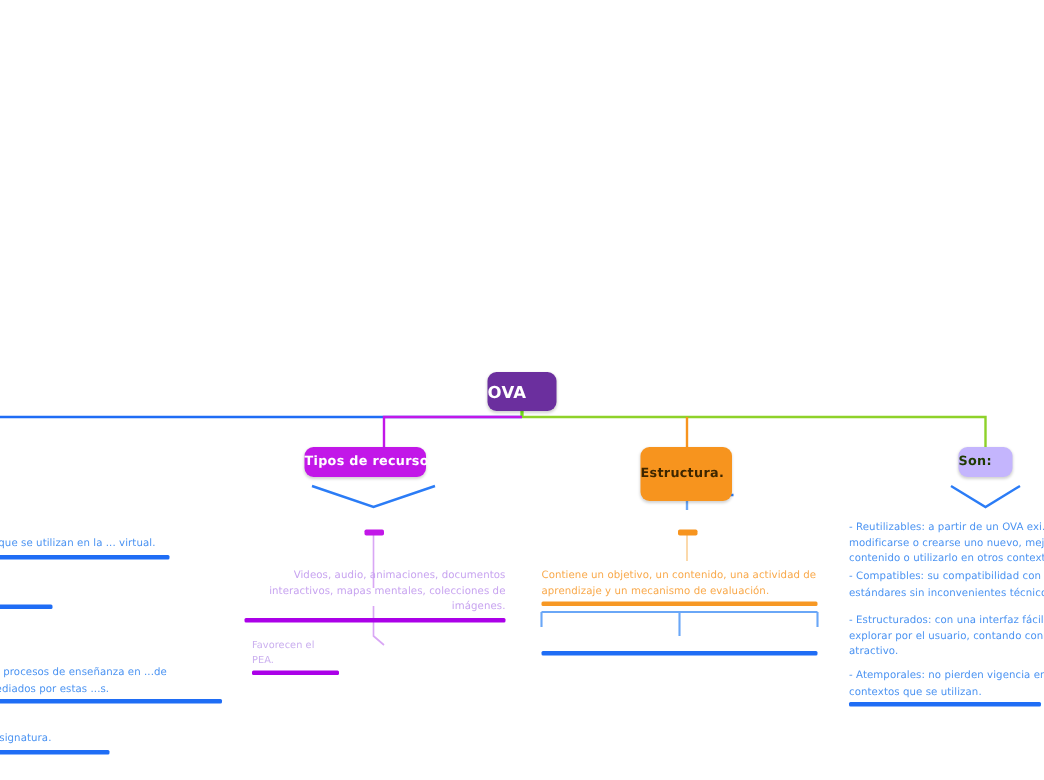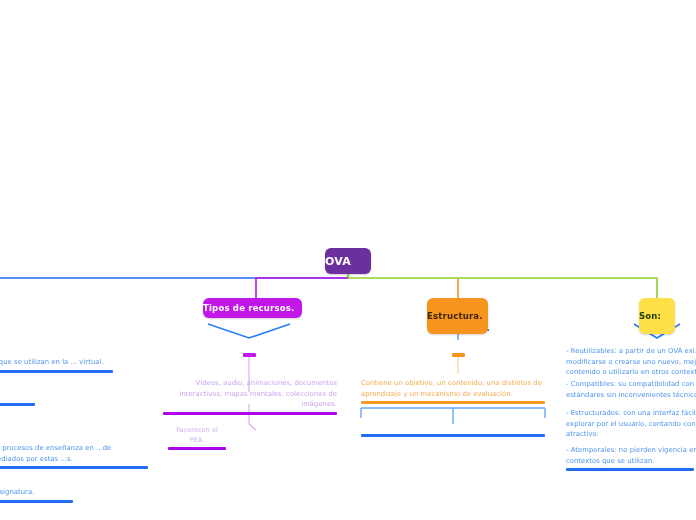--- a/index.html
+++ b/index.html
@@ -45,41 +45,41 @@
     left: 325px;
     top: 248px;
     width: 46px;
     height: 26px;
     font-size: 11px;
     background: #6b2f9e;
   }
   .node-tipos {
     left: 203px;
     top: 298px;
-    width: 99px;
+    width: 81px;
     height: 20px;
     font-size: 8.5px;
     background: #c217e8;
   }
   .node-estructura {
     left: 427px;
     top: 298px;
     width: 61px;
     height: 36px;
     font-size: 8.5px;
     background: #f7941e;
     color: #3d2600;
   }
   .node-son {
     left: 639px;
     top: 298px;
     width: 36px;
-    height: 36px;
+    height: 20px;
     font-size: 8.5px;
-    background: #fde047;
+    background: #c4b5fd;
     color: #1f3a00;
   }
   .tblock {
     position: absolute;
     font-size: 6.8px;
     line-height: 1.55;
     letter-spacing: 0.05px;
   }
   .tblock .line-rule {
     height: 3px;
@@ -168,26 +168,26 @@
     <div class="c-blue">...a cualquier asignatura.</div>
     <div class="line-rule r-blue"></div>
   </div>
 
   <div class="tblock" style="left:163px; top:378px; width:174px;text-align:right;">
     <div class="c-purple">Videos, audio, animaciones, documentos interactivos, mapas mentales, colecciones de imágenes.</div>
     <div class="line-rule r-purple"></div>
   </div>
 
   <div class="tblock" style="left:168px; top:425px; width:58px;">
-    <div class="small-note" style="position:static;text-align:center;">Favorecen el PEA.</div>
+    <div class="small-note" style="position:static;">Favorecen el PEA.</div>
     <div class="line-rule r-purple"></div>
   </div>
 
   <div class="tblock" style="left:361px; top:378px; width:184px;">
-    <div class="c-orange">Contiene un objetivo, un contenido, una distintos de aprendizaje y un mecanismo de evaluación.</div>
+    <div class="c-orange">Contiene un objetivo, un contenido, una actividad de aprendizaje y un mecanismo de evaluación.</div>
     <div class="line-rule r-orange"></div>
   </div>
 
   <div class="tblock" style="left:361px; top:432px; width:184px;">
     <div class="line-rule r-blue"></div>
   </div>
 
   <div class="tblock" style="left:566px; top:346px; width:165px;">
     <div class="c-blue">- Reutilizables: a partir de un OVA exi... modificarse o crearse uno nuevo, mejo... contenido o utilizarlo en otros contexto...</div>
   </div>

